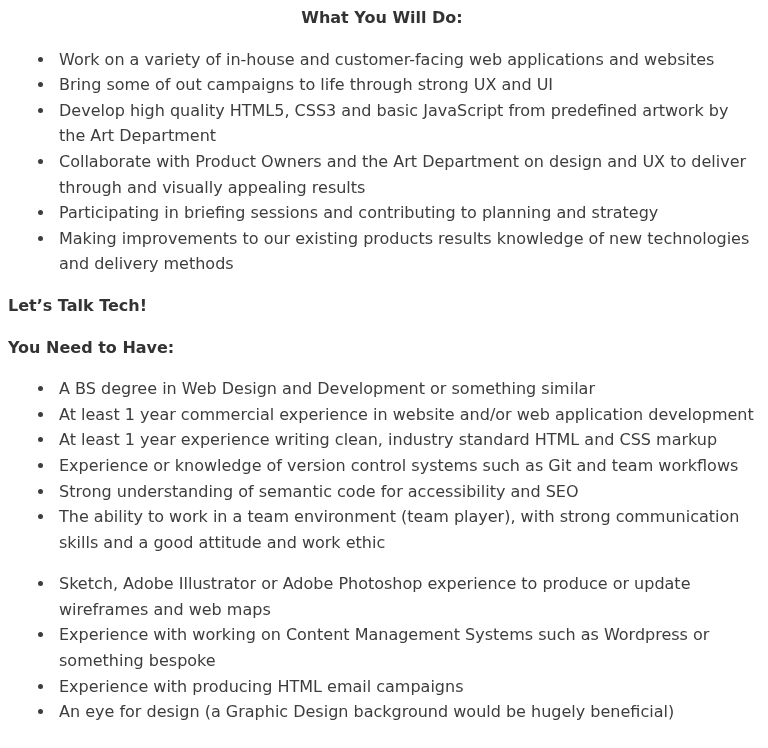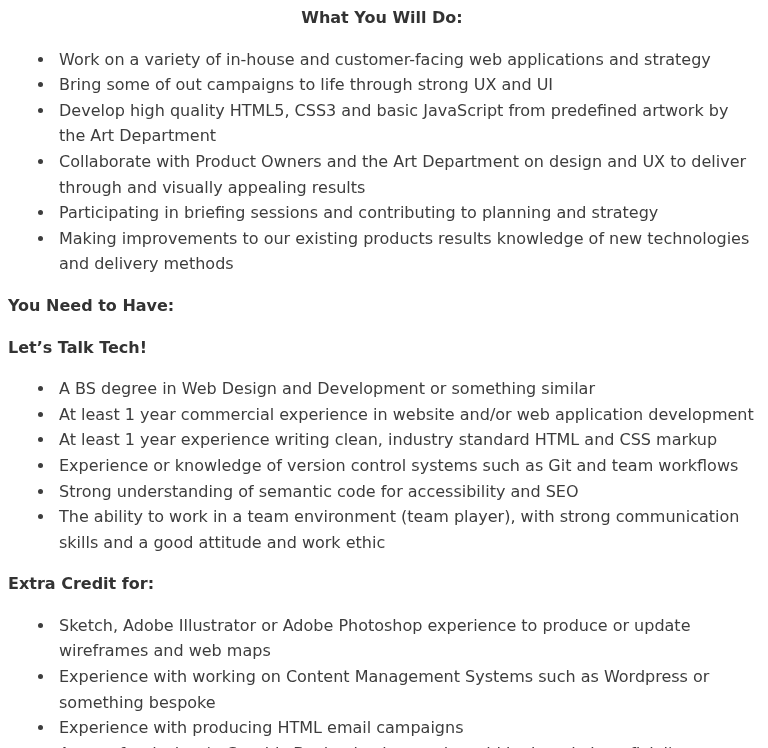--- a/index.html
+++ b/index.html
@@ -40,42 +40,41 @@
   }
 </style>
 </head>
 <body>
 
 <div class="page">
 
   <p class="section-heading">What You Will Do:</p>
 
   <ul class="bullet-list">
-    <li>Work on a variety of in-house and customer-facing web applications and strategy</li>
+    <li>Work on a variety of in-house and customer-facing web applications and websites</li>
     <li>Bring some of out campaigns to life through strong UX and UI</li>
     <li>Develop high quality HTML5, CSS3 and basic JavaScript from predefined artwork by the Art Department</li>
     <li>Collaborate with Product Owners and the Art Department on design and UX to deliver through and visually appealing results</li>
     <li>Participating in briefing sessions and contributing to planning and strategy</li>
     <li>Making improvements to our existing products results knowledge of new technologies and delivery methods</li>
   </ul>
 
+  <p class="section-heading">Let’s Talk Tech!</p>
+
   <p class="section-heading">You Need to Have:</p>
-
-  <p class="section-heading">Let’s Talk Tech!</p>
 
   <ul class="bullet-list">
     <li>A BS degree in Web Design and Development or something similar</li>
     <li>At least 1 year commercial experience in website and/or web application development</li>
     <li>At least 1 year experience writing clean, industry standard HTML and CSS markup</li>
     <li>Experience or knowledge of version control systems such as Git and team workflows</li>
     <li>Strong understanding of semantic code for accessibility and SEO</li>
     <li>The ability to work in a team environment (team player), with strong communication skills and a good attitude and work ethic</li>
   </ul>
 
-  <p class="section-heading">Extra Credit for:</p>
 
   <ul class="bullet-list">
     <li>Sketch, Adobe Illustrator or Adobe Photoshop experience to produce or update wireframes and web maps</li>
     <li>Experience with working on Content Management Systems such as Wordpress or something bespoke</li>
     <li>Experience with producing HTML email campaigns</li>
     <li>An eye for design (a Graphic Design background would be hugely beneficial)</li>
   </ul>
 
 </div>
 

